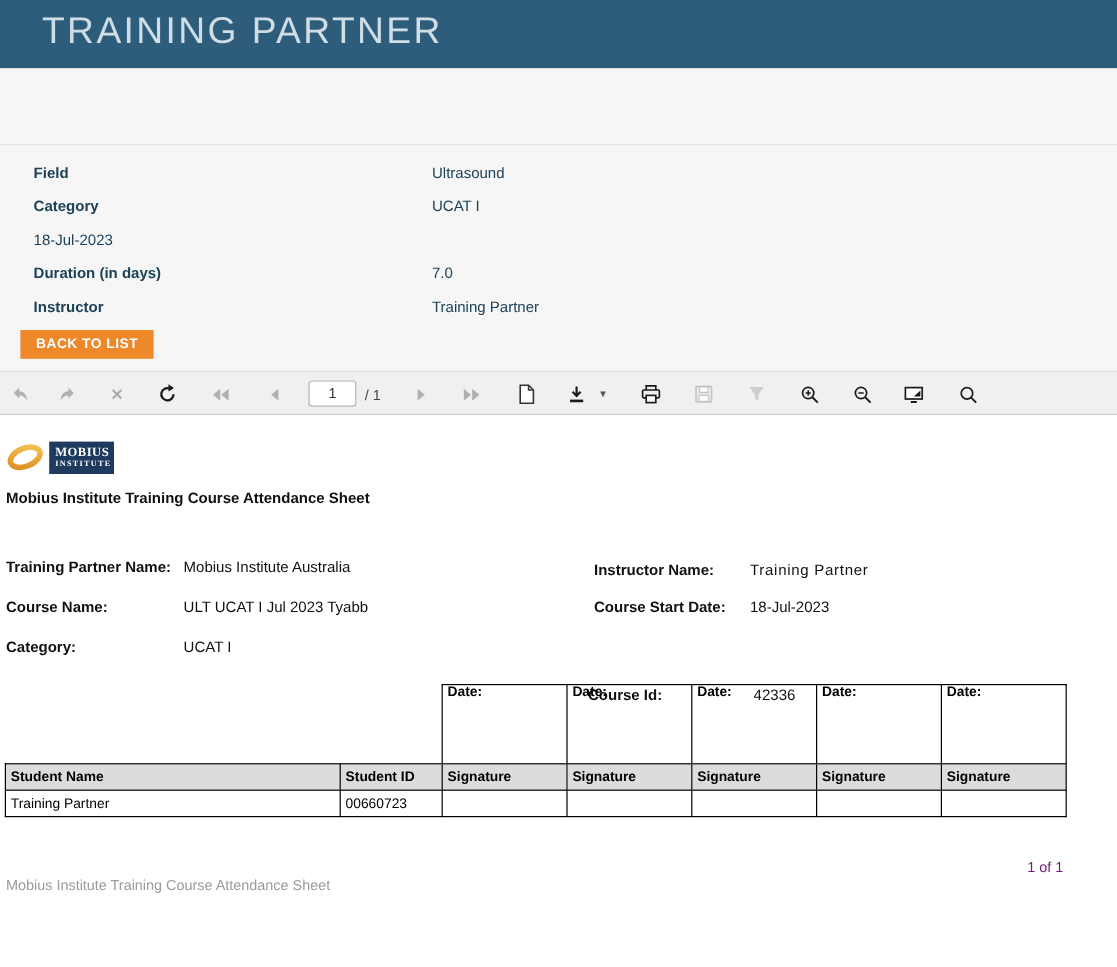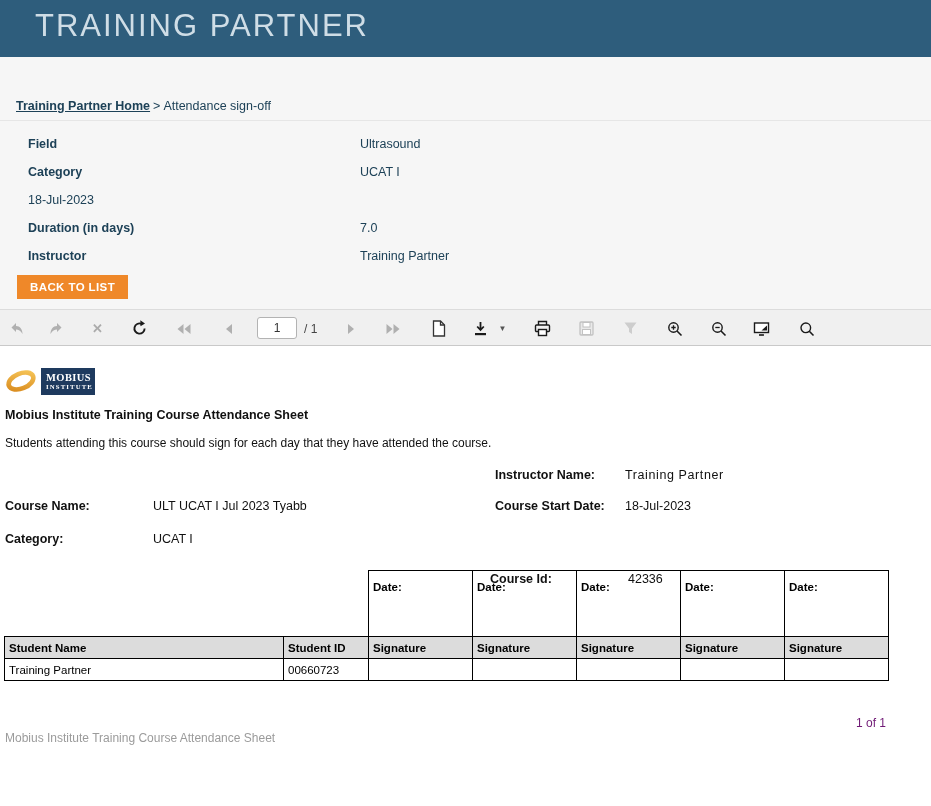--- a/index.html
+++ b/index.html
@@ -93,44 +93,41 @@
   .ils { letter-spacing:.6px; }
 
   
   .att-table {
     position:absolute; top:224px; left:4px;
     border-collapse:collapse; table-layout:fixed; width:884px;
     font-size:11.5px; color:#000;
   }
   .att-table td, .att-table th { border:1px solid #000; overflow:hidden; }
   .att-table .blank-cell { border:none; background:transparent; }
-  .date-row td { height:66px; vertical-align:top; padding:10px 4px; font-weight:700;margin-top:47px; }
+  .date-row td { height:66px; vertical-align:top; padding:0 4px; font-weight:700;margin-top:47px; }
   .head-row th { height:22px; background:#dcdcdc; text-align:left; padding:2px 4px; font-weight:700; }
   .data-row td { height:22px; padding:2px 4px; font-weight:400; }
 
   .report-footer-left {
     position:absolute; top:385px; left:5px;
     font-size:12px; color:#9b9b9b;
   }
   .report-footer-right {
     position:absolute; top:370px; right:45px;
     font-size:12px; color:#701a75;
   }
 </style>
 </head>
 <body>
 
 <div class="banner">
   <div class="app-title">TRAINING PARTNER</div>
 </div>
 
 <div class="app-body">
-  <div class="breadcrumb">
-    <span class="crumb-link">Training Partner Home</span><span class="crumb-sep">&gt;</span><span>Attendance sign-off</span>
-  </div>
   <div class="bc-divider"></div>
 
   <div class="details">
     <div class="detail-row">
       <div class="detail-label">Field</div>
       <div class="detail-value">Ultrasound</div>
     </div>
     <div class="detail-row">
       <div class="detail-label">Category</div>
       <div class="detail-value">UCAT I</div>
@@ -272,22 +269,25 @@
       </defs>
       <ellipse cx="18" cy="15" rx="13" ry="7.5" fill="none" stroke="url(#lg1)" stroke-width="4.6" transform="rotate(-22 18 15)"></ellipse>
     </svg>
     <div class="logo-box">
       <div class="logo-line1">MOBIUS</div>
       <div class="logo-line2">INSTITUTE</div>
     </div>
   </div>
 
   <div class="report-title">Mobius Institute Training Course Attendance Sheet</div>
-  <div class="report-subtitle">Students attending this course should sign for each day that they have attended the course.</div>
-
+
+  <div class="info-row" style="top:120px; left:5px;">
+    <div class="info-label" style="width:148px">Training Partner Name:</div>
+    <div class="info-value">Mobius Institute Australia</div>
+  </div>
   <div class="info-row" style="top:153px; left:5px;">
     <div class="info-label" style="width:148px">Course Name:</div>
     <div class="info-value">ULT UCAT I Jul 2023 Tyabb</div>
   </div>
   <div class="info-row" style="top:186px; left:5px;">
     <div class="info-label" style="width:148px">Category:</div>
     <div class="info-value">UCAT I</div>
   </div>
 
   <div class="info-row" style="top:122px; left:495px;">

